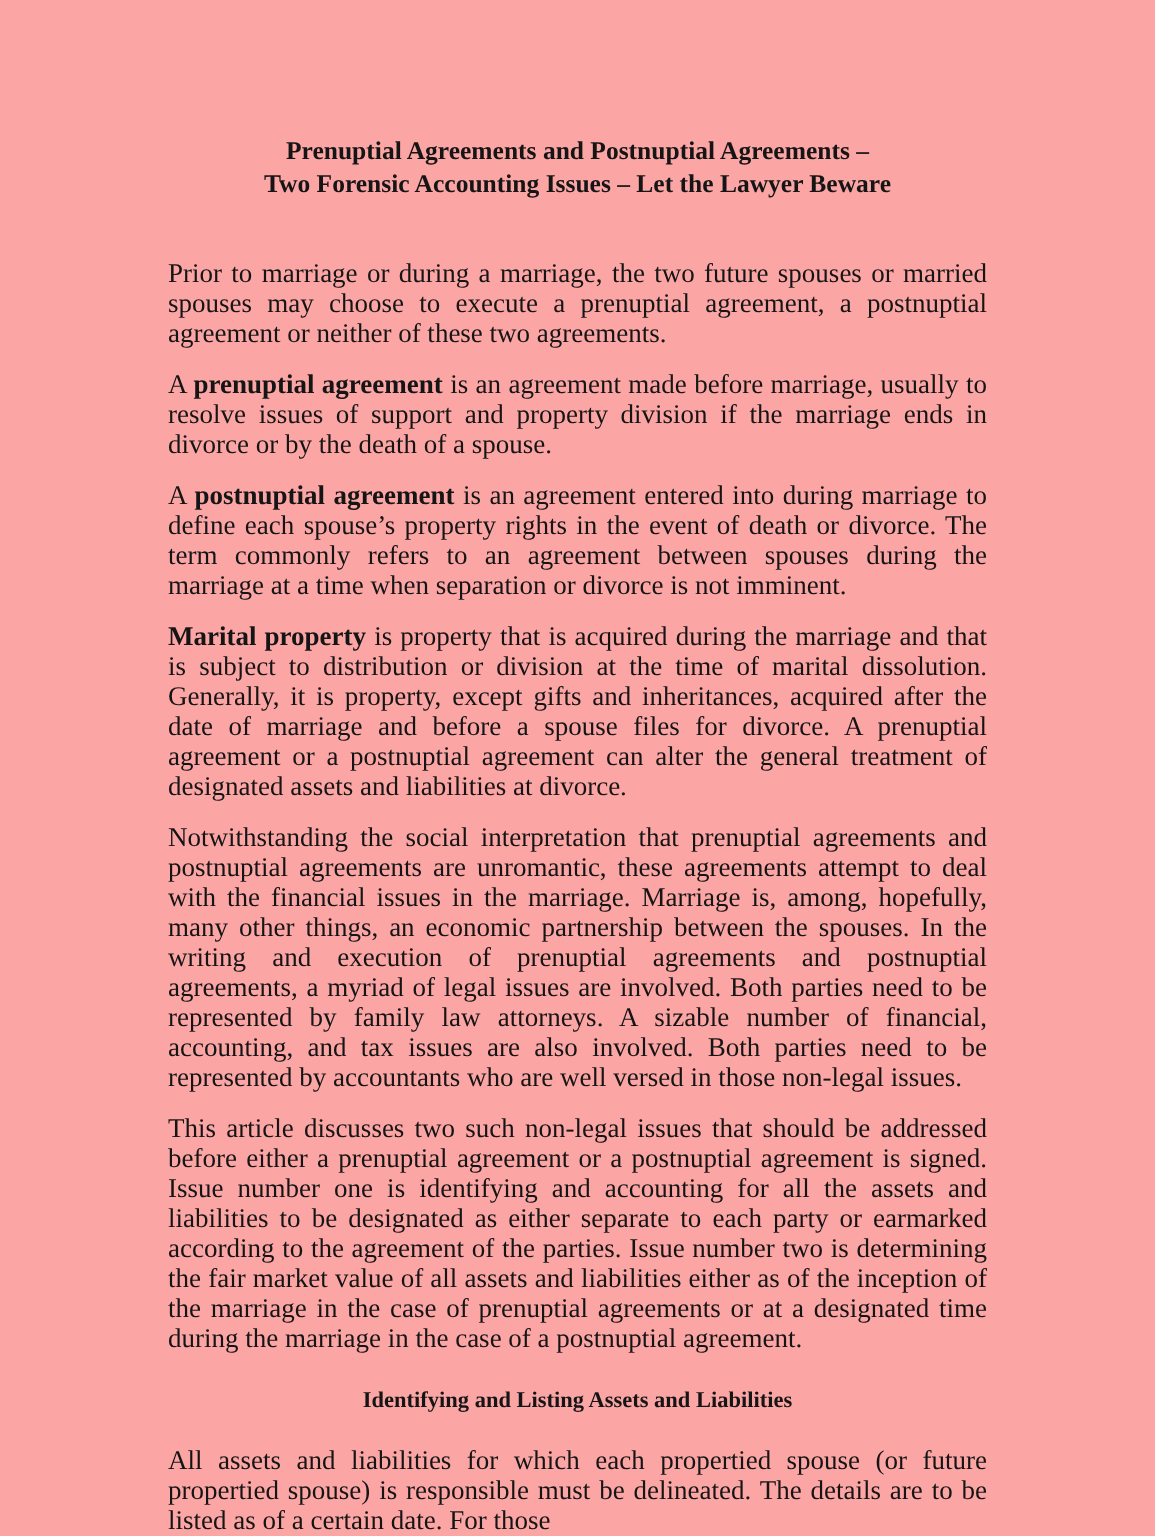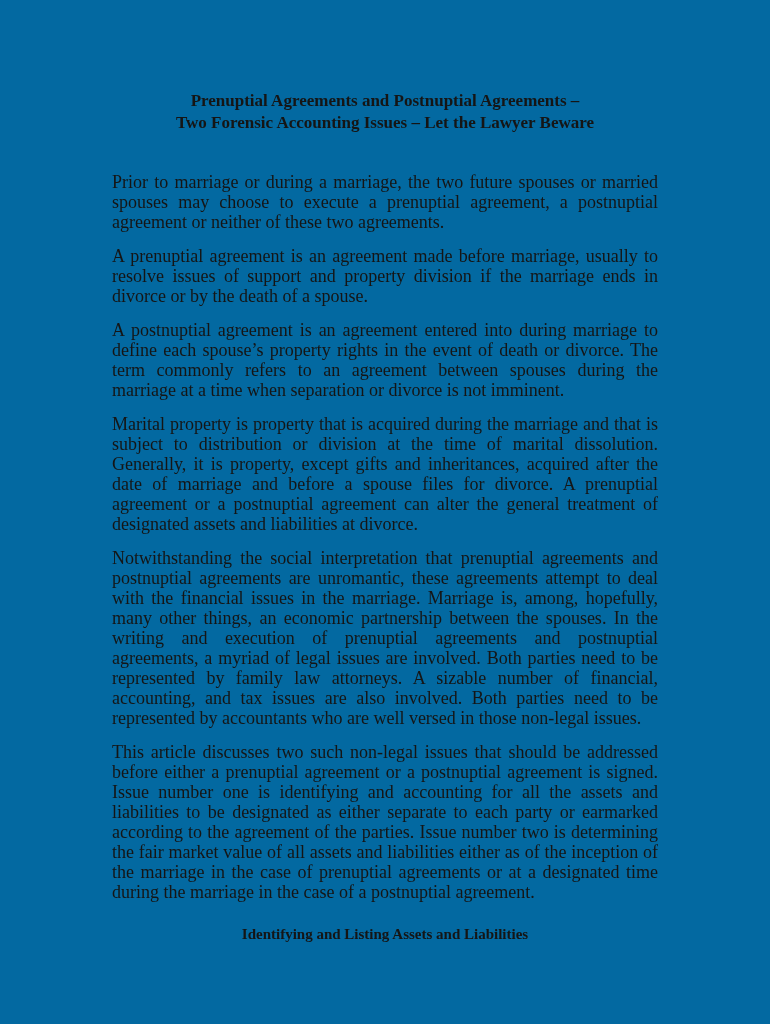--- a/index.html
+++ b/index.html
@@ -4,21 +4,21 @@
 <style>
   html, body {
     margin: 0;
     padding: 0;
     background: #ffffff;
   }
   .page {
     position: relative;
     width: 770px;
     height: 1024px;
-    background: #0369a1;
+    background: #fca5a5;
     overflow: hidden;
     font-family: "Liberation Serif", "DejaVu Serif", serif;
     color: #151515;
     box-sizing: border-box;
     padding: 90px 112px 0 112px;
   }
   .title-block {
     text-align: center;
     font-weight: bold;
     font-size: 17px;
@@ -36,35 +36,36 @@
     margin: 0 0 14px 0;
   }
   .doc-body h2.heading {
     font-size: 15px;
     line-height: 20px;
     font-weight: bold;
     text-align: center;
     margin: 22px 0 19px 0;
   }
   .doc-body span.bold {
-    font-weight: normal;
+    font-weight: bold;
   }
   .doc-body span.underline {
   }
 </style>
 </head>
 <body>
 
 <div class="page">
   <h1 class="title-block">
     <span class="title-line">Prenuptial Agreements and Postnuptial Agreements –</span>
     <span class="title-line">Two Forensic Accounting Issues – Let the Lawyer Beware</span>
   </h1>
   <div class="doc-body">
       <p class="paragraph"><span>Prior to marriage or during a marriage, the two future spouses or married spouses may choose to execute a prenuptial agreement, a postnuptial agreement or neither of these two agreements.</span></p>
       <p class="paragraph"><span>A </span><span class="bold">prenuptial agreement</span><span> is an agreement made before marriage, usually to resolve issues of support and property division if the marriage ends in divorce or by the death of a spouse.</span></p>
       <p class="paragraph"><span>A </span><span class="bold">postnuptial agreement</span><span> is an agreement entered into during marriage to define each spouse’s property rights in the event of death or divorce.  The term commonly refers to an agreement between spouses during the marriage at a time when separation or divorce is not imminent.</span></p>
       <p class="paragraph"><span class="bold">Marital property</span><span> is property that is acquired during the marriage and that is subject to distribution or division at the time of marital dissolution.  Generally, it is property, except gifts and inheritances, acquired after the date of marriage and before a spouse files for divorce.  A prenuptial agreement or a postnuptial agreement can alter the general treatment of designated assets and liabilities at divorce.</span></p>
       <p class="paragraph"><span>Notwithstanding the social interpretation that prenuptial agreements and postnuptial agreements are unromantic, these agreements attempt to deal with the financial issues in the marriage.  Marriage is, among, hopefully, many other things, an economic partnership between the spouses.  In the writing and execution of prenuptial agreements and postnuptial agreements, a myriad of legal issues are involved. Both parties need to be represented by family law attorneys.  A sizable number of financial, accounting, and tax issues are also involved.  Both parties need to be represented by accountants who are well versed in those non-legal issues.</span></p>
       <p class="paragraph"><span>This article discusses two such non-legal issues that should be addressed before either a prenuptial agreement or a postnuptial agreement is signed.  Issue number one is identifying and accounting for </span><span class="underline">all</span><span> the assets and liabilities to be designated as either separate to each party or earmarked according to the agreement of the parties.  Issue number two is determining the fair market value of all assets and liabilities either as of the inception of the marriage in the case of prenuptial agreements or at a designated time during the marriage in the case of a postnuptial agreement.</span></p>
       <h2 class="heading"><span>Identifying and Listing Assets and Liabilities</span></h2>
+      <p class="paragraph"><span>All assets and liabilities for which each propertied spouse (or future propertied spouse) is responsible must be delineated.  The details are to be listed as of a certain date.  For those</span></p>
     </div>
 </div>
 
 </body></html>

